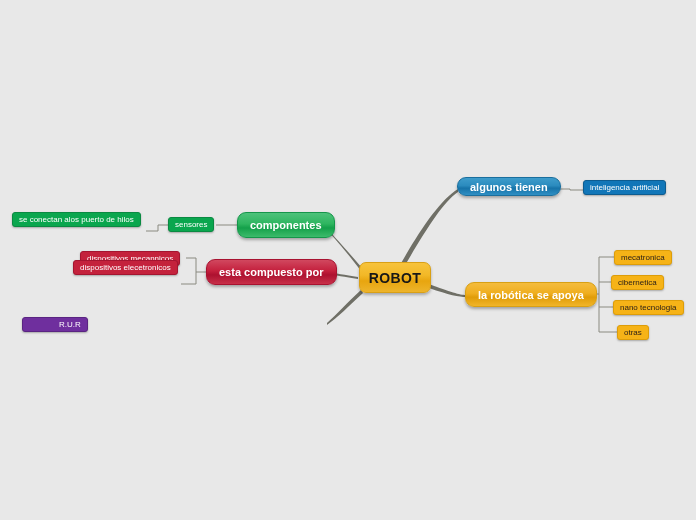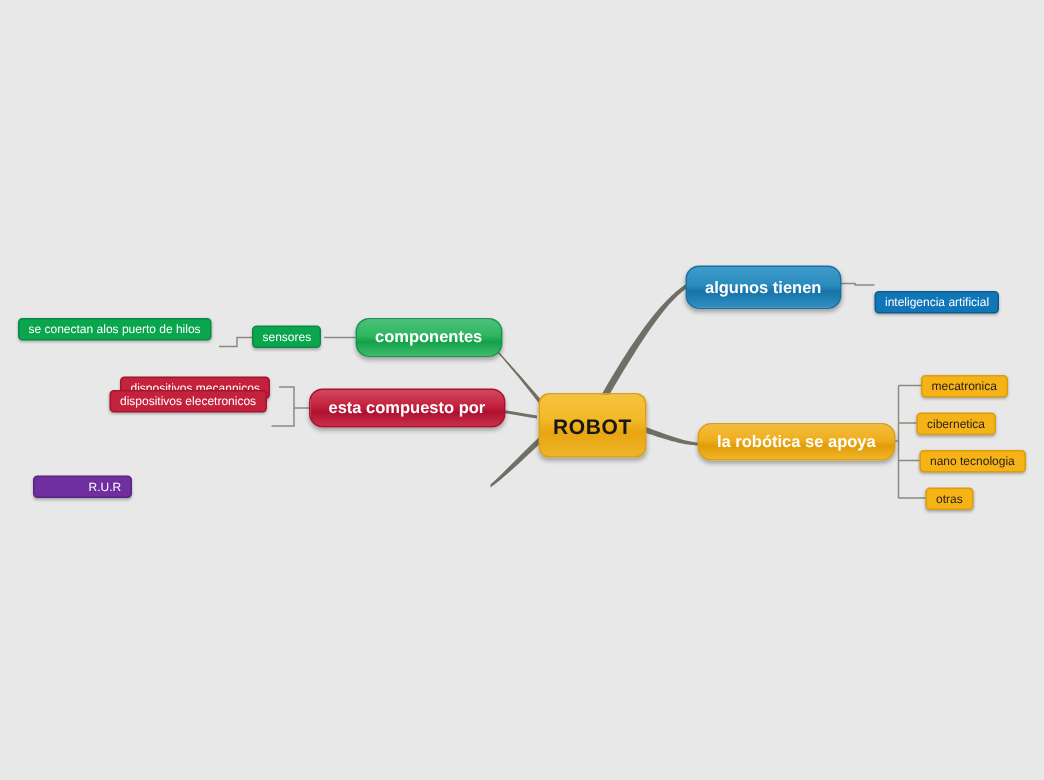--- a/index.html
+++ b/index.html
@@ -34,21 +34,21 @@
     align-items: center;
     white-space: nowrap;
     z-index: 5;
   }
 
   
   .root {
     left: 359px;
     top: 262px;
     width: 72px;
-    height: 43px;
+    height: 31px;
     border-radius: 7px;
     justify-content: center;
     background: linear-gradient(to bottom, #f7c33c 0%, #f2b827 42%, #e8a50f 62%, #edb42b 100%);
     border: 1px solid #d9a016;
     box-shadow: 0 2px 3px rgba(0,0,0,0.28);
     color: #171717;
     font-size: 14px;
     font-weight: bold;
     letter-spacing: 0.4px;
   }
@@ -117,28 +117,28 @@
     color: #ffffff;
     padding-left: 36px;
   }
   .leaf.orange {
     background: #f6b317;
     border: 1px solid #dd9d09;
     color: #2c2118;
   }
 
   
-  .n-algunos    { left: 457px; top: 177px; height: 29px; }
+  .n-algunos    { left: 457px; top: 177px; height: 19px; }
   .n-componentes{ left: 237px; top: 212px; height: 26px; }
   .n-compuesto  { left: 206px; top: 259px; height: 26px; }
   .n-primera    { left: 80px;  top: 306px; width: 247px; height: 38px; }
   .n-apoya      { left: 465px; top: 282px; height: 25px; }
 
   
-  .n-ia         { left: 583px; top: 194px; }
+  .n-ia         { left: 583px; top: 180px; }
   .n-sensores   { left: 168px; top: 217px; }
   .n-conectan   { left: 12px;  top: 212px; }
   .n-mecannicos { left: 80px;  top: 251px; }
   .n-electro    { left: 73px;  top: 260px; }
   .n-rur        { left: 22px;  top: 317px; }
   .n-mecatronica{ left: 614px; top: 250px; }
   .n-cibernetica{ left: 611px; top: 275px; }
   .n-nanotec    { left: 613px; top: 300px; }
   .n-otras      { left: 617px; top: 325px; }
 </style>

